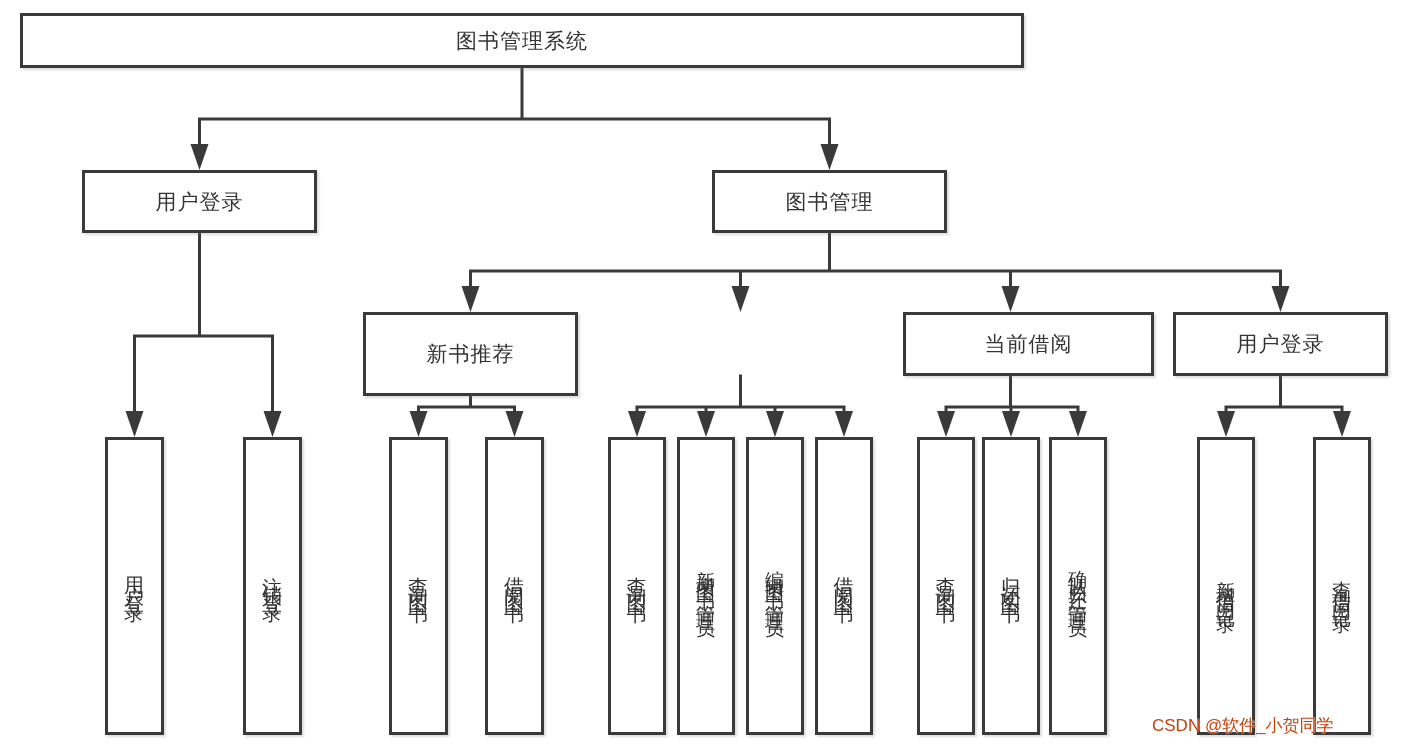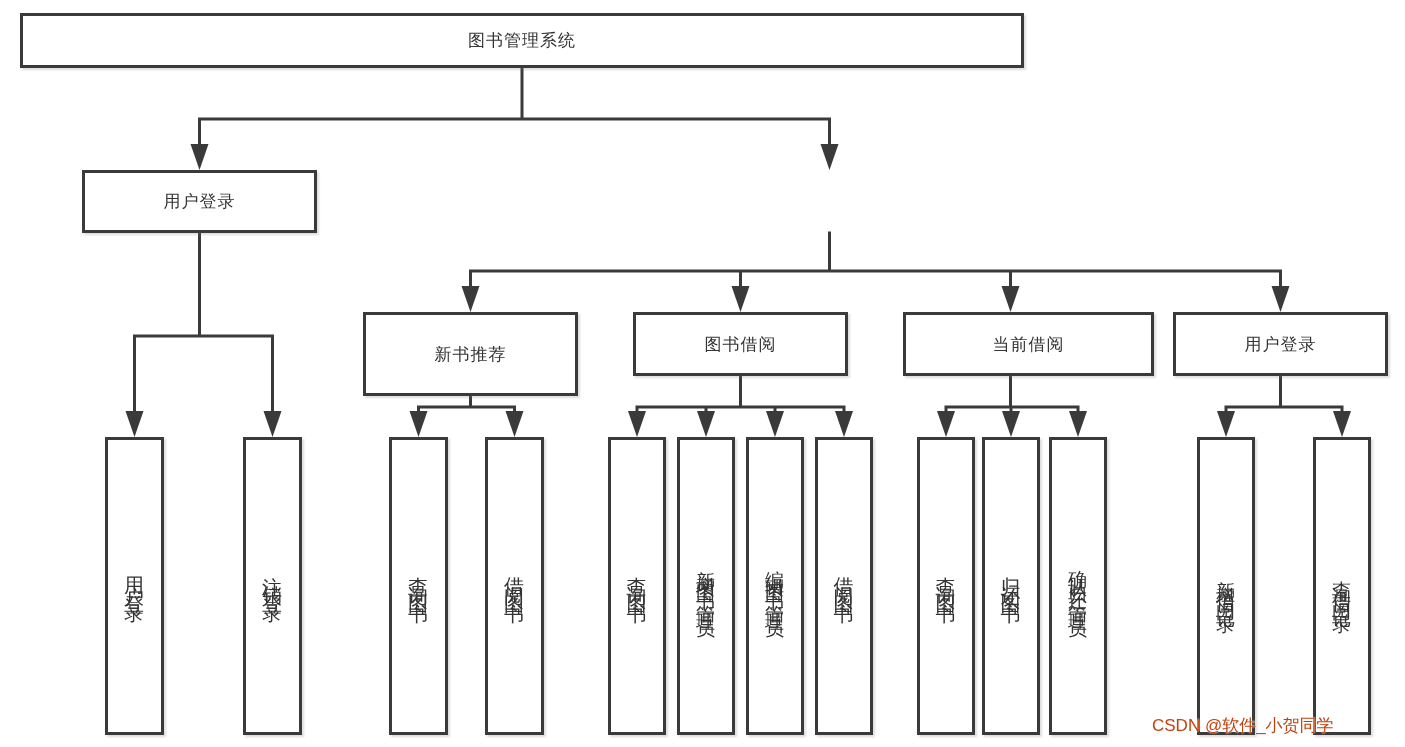--- a/index.html
+++ b/index.html
@@ -22,21 +22,21 @@
     position: absolute;
     box-sizing: border-box;
     border: 3px solid #3a3a3a;
     background: #ffffff;
     display: flex;
     align-items: center;
     justify-content: center;
     box-shadow: 2px 2px 2px rgba(120,120,120,0.25);
   }
   .node.h span {
-    font-size: 17px;
+    font-size: 21px;
     letter-spacing: 1px;
     white-space: nowrap;
   }
   .node.v { padding-bottom: 14px; }
   .node.v span {
     writing-mode: vertical-rl;
     text-orientation: mixed;
     font-size: 20px;
     letter-spacing: 9px;
     line-height: 1;
@@ -99,26 +99,26 @@
     </g>
   </svg>
 
   <div class="node h" style="left:20px; top:13px; width:1004px; height:55px">
     <span>图书管理系统</span>
   </div>
 
   <div class="node h" style="left:82px; top:170px; width:235px; height:63px">
     <span>用户登录</span>
   </div>
+  <div class="node h" style="left:712px; top:170px; width:235px; height:63px">
+    <span>图书管理</span>
+  </div>
 
   <div class="node h" style="left:363px; top:312px; width:215px; height:84px">
     <span>新书推荐</span>
-  </div>
-  <div class="node h" style="left:633px; top:312px; width:215px; height:64px">
-    <span>图书借阅</span>
   </div>
   <div class="node h" style="left:903px; top:312px; width:251px; height:64px">
     <span>当前借阅</span>
   </div>
   <div class="node h" style="left:1173px; top:312px; width:215px; height:64px">
     <span>用户登录</span>
   </div>
 
   <div class="node v" style="left:105px; top:437px; width:59px; height:298px">
     <span>用户登录</span>

